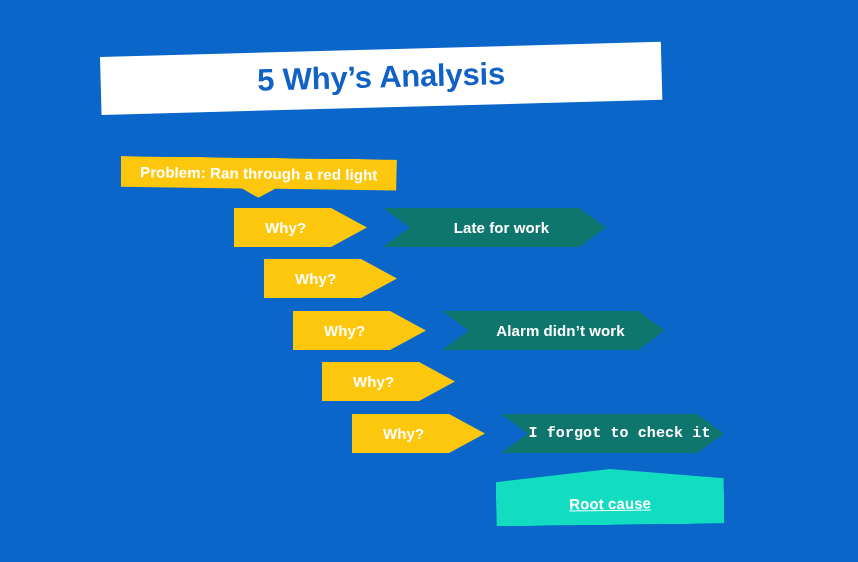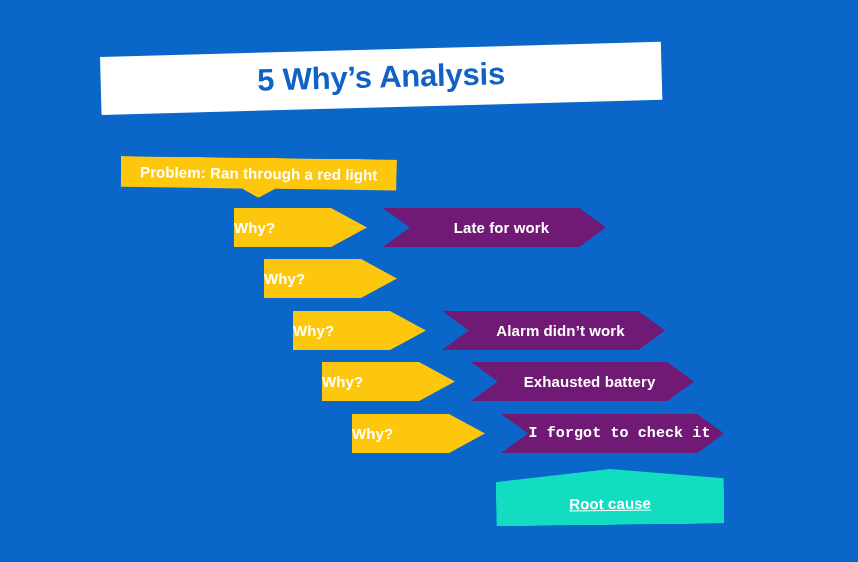--- a/index.html
+++ b/index.html
@@ -59,30 +59,31 @@
     background: #fcc70c;
     -webkit-clip-path: polygon(0 0, 73% 0, 100% 50%, 73% 100%, 0 100%);
     clip-path: polygon(0 0, 73% 0, 100% 50%, 73% 100%, 0 100%);
     display: flex;
     align-items: center;
   }
   .why-label {
     color: #ffffff;
     font-size: 15px;
     font-weight: bold;
+    padding-left: 31px;
     white-space: nowrap;
     letter-spacing: 0.1px;
   }
 
   
   .answer-chevron {
     position: absolute;
     top: 0;
     height: 39px;
-    background: #701a75;
+    background: #0f766e;
     -webkit-clip-path: polygon(0 0, 88% 0, 100% 50%, 88% 100%, 0 100%, 12% 50%);
     clip-path: polygon(0 0, 88% 0, 100% 50%, 88% 100%, 0 100%, 12% 50%);
     display: flex;
     align-items: center;
     justify-content: center;
     text-align: right;
   }
   .answer-label {
     color: #ffffff;
     font-size: 15px;
@@ -177,23 +178,20 @@
     </div>
     <div class="answer-chevron" style="left:149px; width:223px;">
       <span class="answer-label">Alarm didn’t work</span>
     </div>
   </div>
 
   <div class="why-row" style="left:322px; top:362px; width:372px;">
     <div class="why-arrow">
       <span class="why-label">Why?</span>
     </div>
-    <div class="answer-chevron" style="left:149px; width:223px;">
-      <span class="answer-label">Exhausted battery</span>
-    </div>
   </div>
 
   <div class="why-row" style="left:352px; top:414px; width:372px;">
     <div class="why-arrow">
       <span class="why-label">Why?</span>
     </div>
     <div class="answer-chevron" style="left:149px; width:223px;font-family:Liberation Mono, monospace;">
       <span class="answer-label">I forgot to check it</span>
     </div>
   </div>

